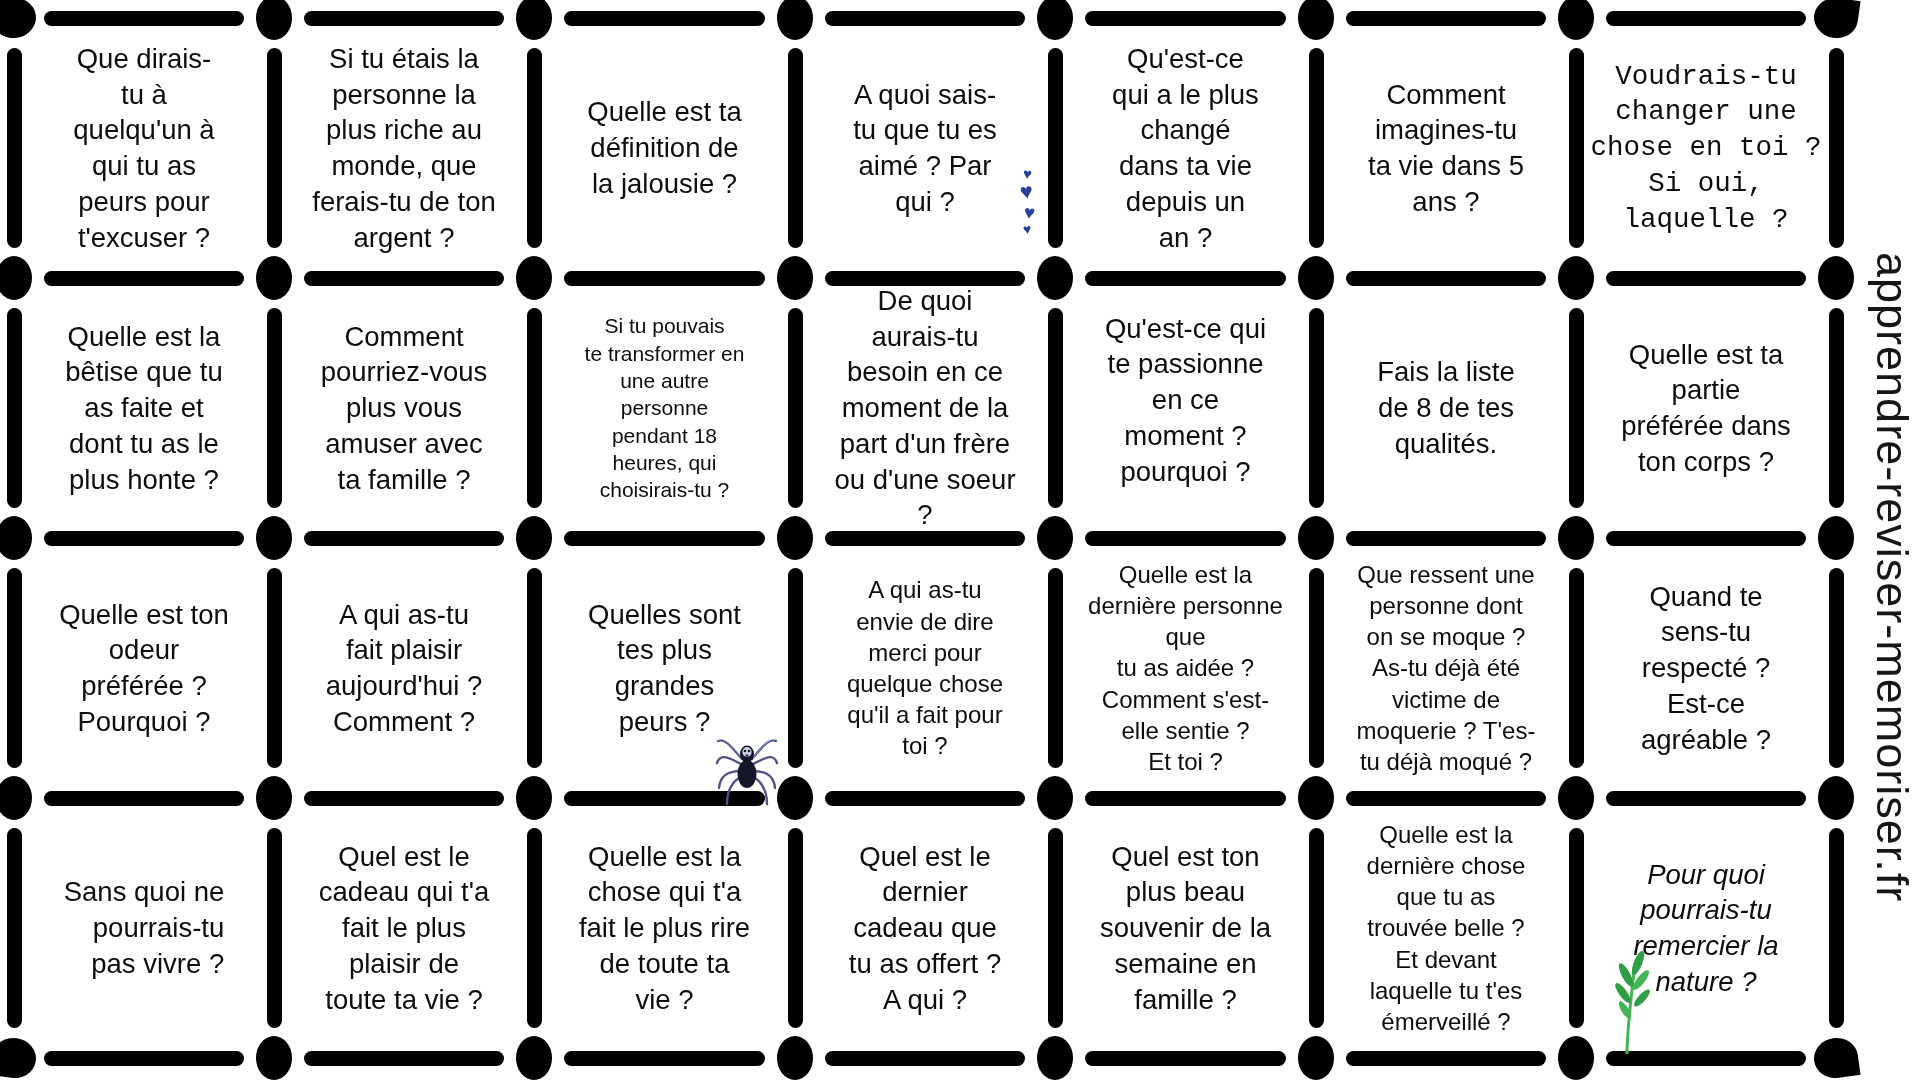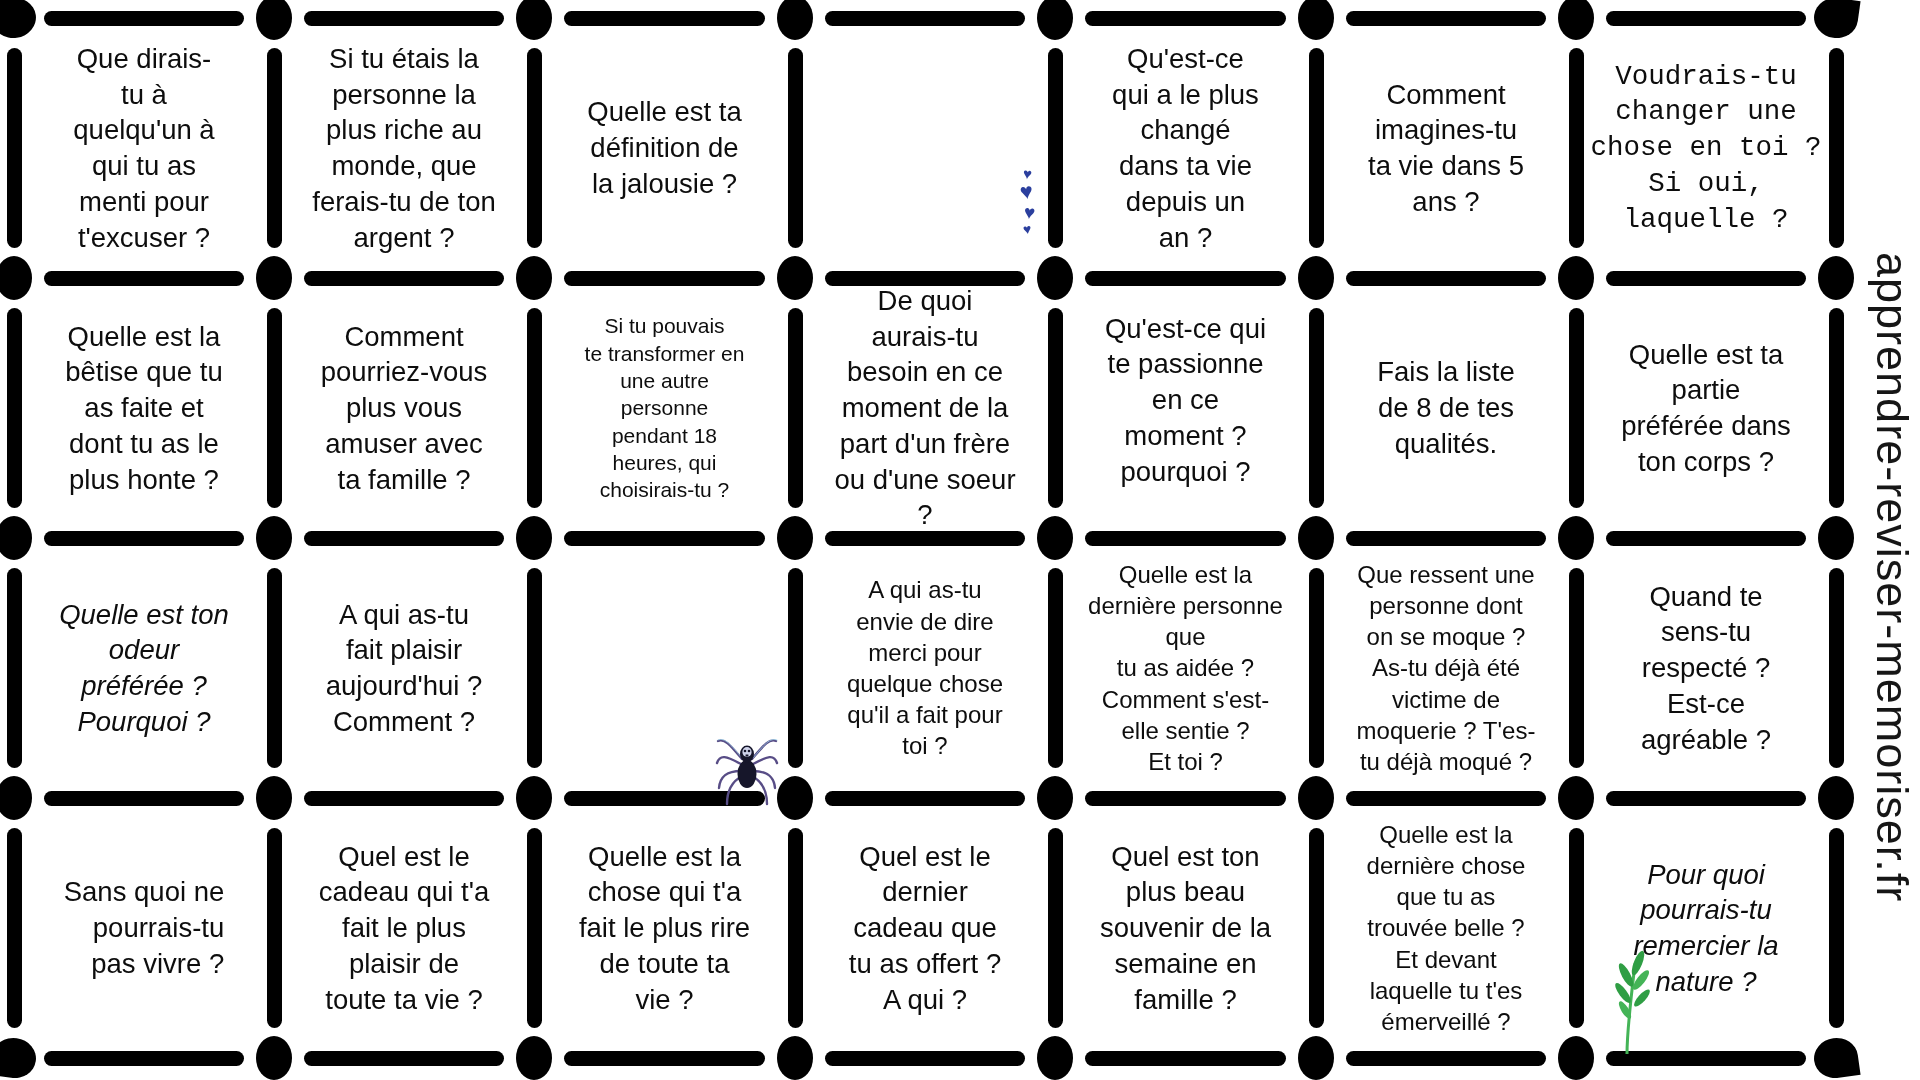--- a/index.html
+++ b/index.html
@@ -146,37 +146,41 @@
       <div class="dot" style="left: 1818px; top: 516px; width: 36px; height: 44px; background: rgb(0, 0, 0);"></div>
       <div class="dot" style="left: 1818px; top: 776px; width: 36px; height: 44px; background: rgb(0, 0, 0);"></div>
       <div class="corner" style="left: 1814px; top: 1038px; width: 44px; height: 40px; border-radius: 50% 50% 0px; transform: rotate(-8deg); background: rgb(0, 0, 0);"></div>
     </div>
   <div id="cells-layer">
       <div class="cell" style="left: 24px; top: 28px; width: 240px; height: 240px;">
         <span class="txt size-lg">Que dirais-
 tu à
 quelqu'un à
 qui tu as
-menti pour
+peurs pour
 t'excuser ?</span>
       </div>
       <div class="cell" style="left: 284px; top: 28px; width: 240px; height: 240px; align-items: center;">
         <span class="txt size-lg">Si tu étais la
 personne la
 plus riche au
 monde, que
 ferais-tu de ton
 argent ?</span>
       </div>
       <div class="cell" style="left: 544px; top: 28px; width: 241px; height: 240px;">
         <span class="txt size-lg">Quelle est ta
 définition de
 la jalousie ?</span>
       </div>
       <div class="cell" style="left: 805px; top: 28px; width: 240px; height: 240px;">
+        <span class="txt size-lg">A quoi sais-
+tu que tu es
+aimé ? Par
+qui ?</span>
         <div class="hearts">
           <span class="heart" style="color: rgb(43, 63, 158); font-size: 15px; margin-left: 0px; transform: rotate(6deg);">♥</span>
           <span class="heart" style="color: rgb(43, 63, 158); font-size: 22px; margin-left: -2px; transform: rotate(-8deg);">♥</span>
           <span class="heart" style="color: rgb(43, 63, 158); font-size: 19px; margin-left: 3px; transform: rotate(6deg);">♥</span>
           <span class="heart" style="color: rgb(43, 63, 158); font-size: 14px; margin-left: -1px; transform: rotate(-8deg);">♥</span>
         </div>
       </div>
       <div class="cell" style="left: 1065px; top: 28px; width: 241px; height: 240px; justify-content: center;">
         <span class="txt size-lg">Qu'est-ce
 qui a le plus
@@ -241,33 +245,37 @@
         <span class="txt size-lg">Fais la liste
 de 8 de tes
 qualités.</span>
       </div>
       <div class="cell" style="left: 1586px; top: 288px; width: 240px; height: 240px;">
         <span class="txt size-lg">Quelle est ta
 partie
 préférée dans
 ton corps ?</span>
       </div>
-      <div class="cell" style="left: 24px; top: 548px; width: 240px; height: 240px; font-style: italic;">
+      <div class="cell" style="left: 24px; top: 548px; width: 240px; height: 240px;">
         <span class="txt size-lg">Quelle est ton
 odeur
 préférée ?
 Pourquoi ?</span>
       </div>
       <div class="cell" style="left: 284px; top: 548px; width: 240px; height: 240px;">
         <span class="txt size-lg">A qui as-tu
 fait plaisir
 aujourd'hui ?
 Comment ?</span>
       </div>
       <div class="cell" style="left: 544px; top: 548px; width: 241px; height: 240px;">
+        <span class="txt size-lg">Quelles sont
+tes plus
+grandes
+peurs ?</span>
         <div class="spider">
   <svg viewBox="0 0 64 96" width="64" height="96" xmlns="http://www.w3.org/2000/svg">
     <g fill="none" stroke="#584d86" stroke-width="2.4" stroke-linecap="round">
       <path d="M27,45 C16,32 10,24 3,27"></path>
       <path d="M26,50 C11,42 5,40 2,49"></path>
       <path d="M26,57 C11,57 5,63 4,74"></path>
       <path d="M27,62 C16,68 12,78 12,90"></path>
       <path d="M37,45 C48,32 54,24 61,27"></path>
       <path d="M38,50 C53,42 59,40 62,49"></path>
       <path d="M38,57 C53,57 59,63 60,74"></path>

